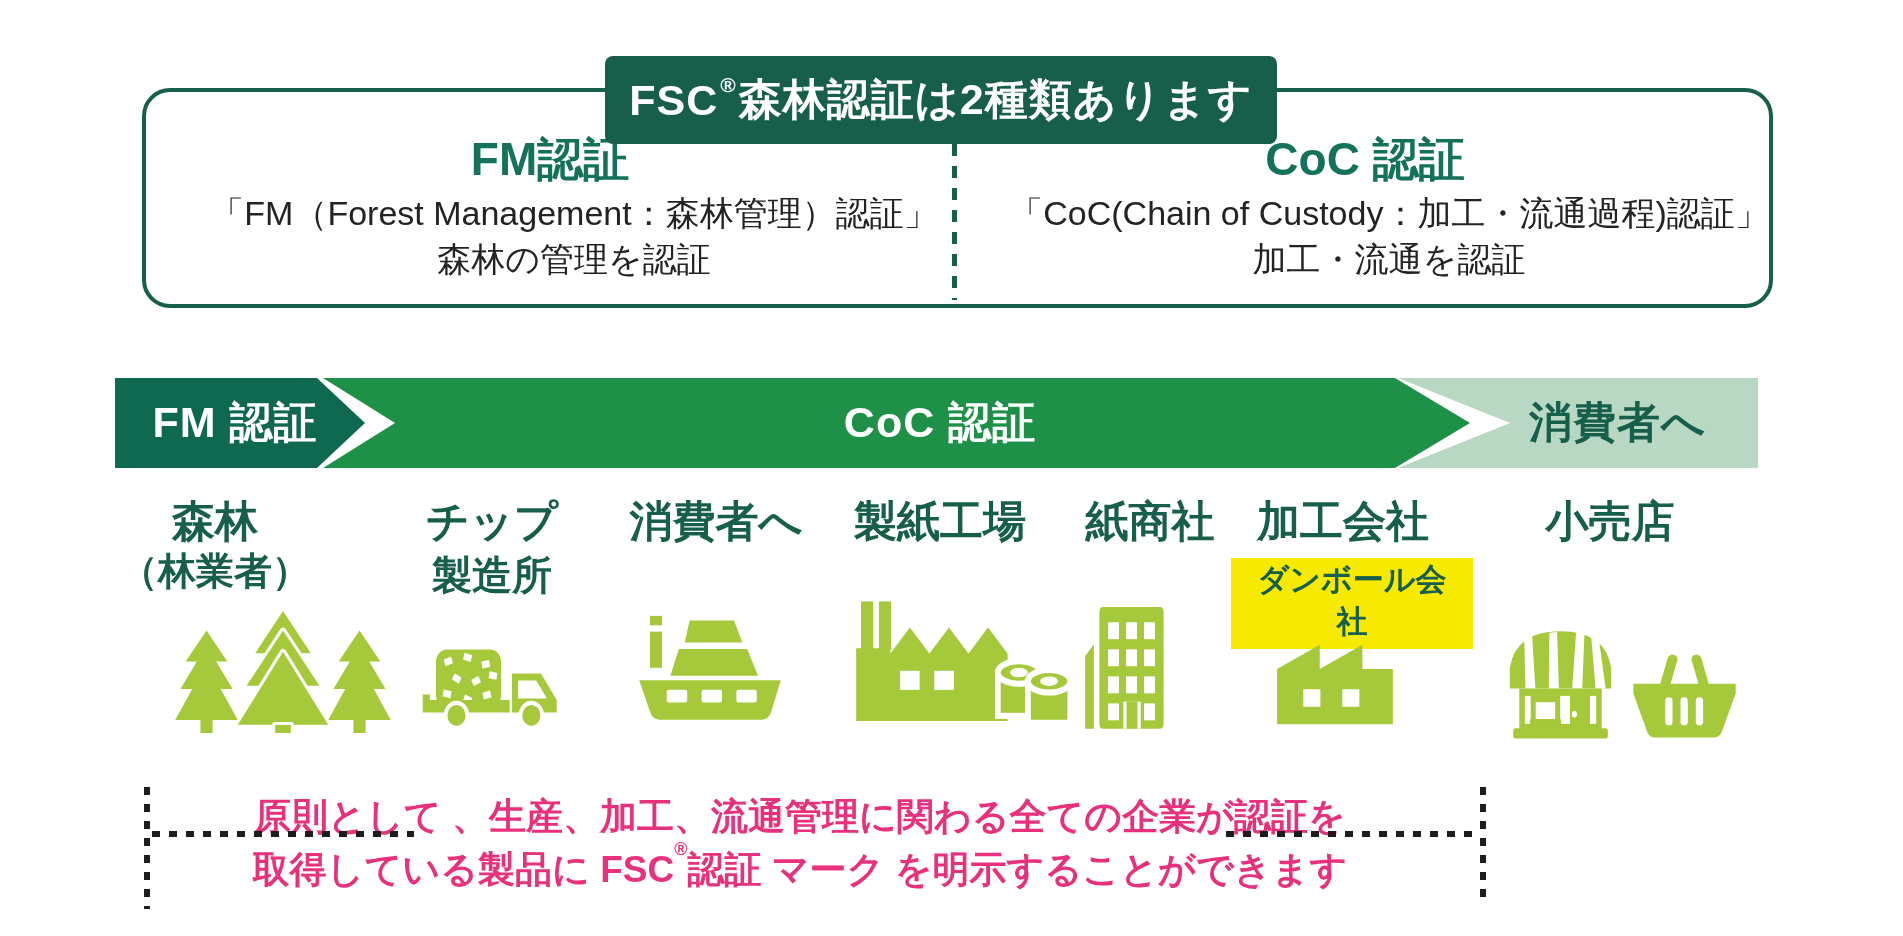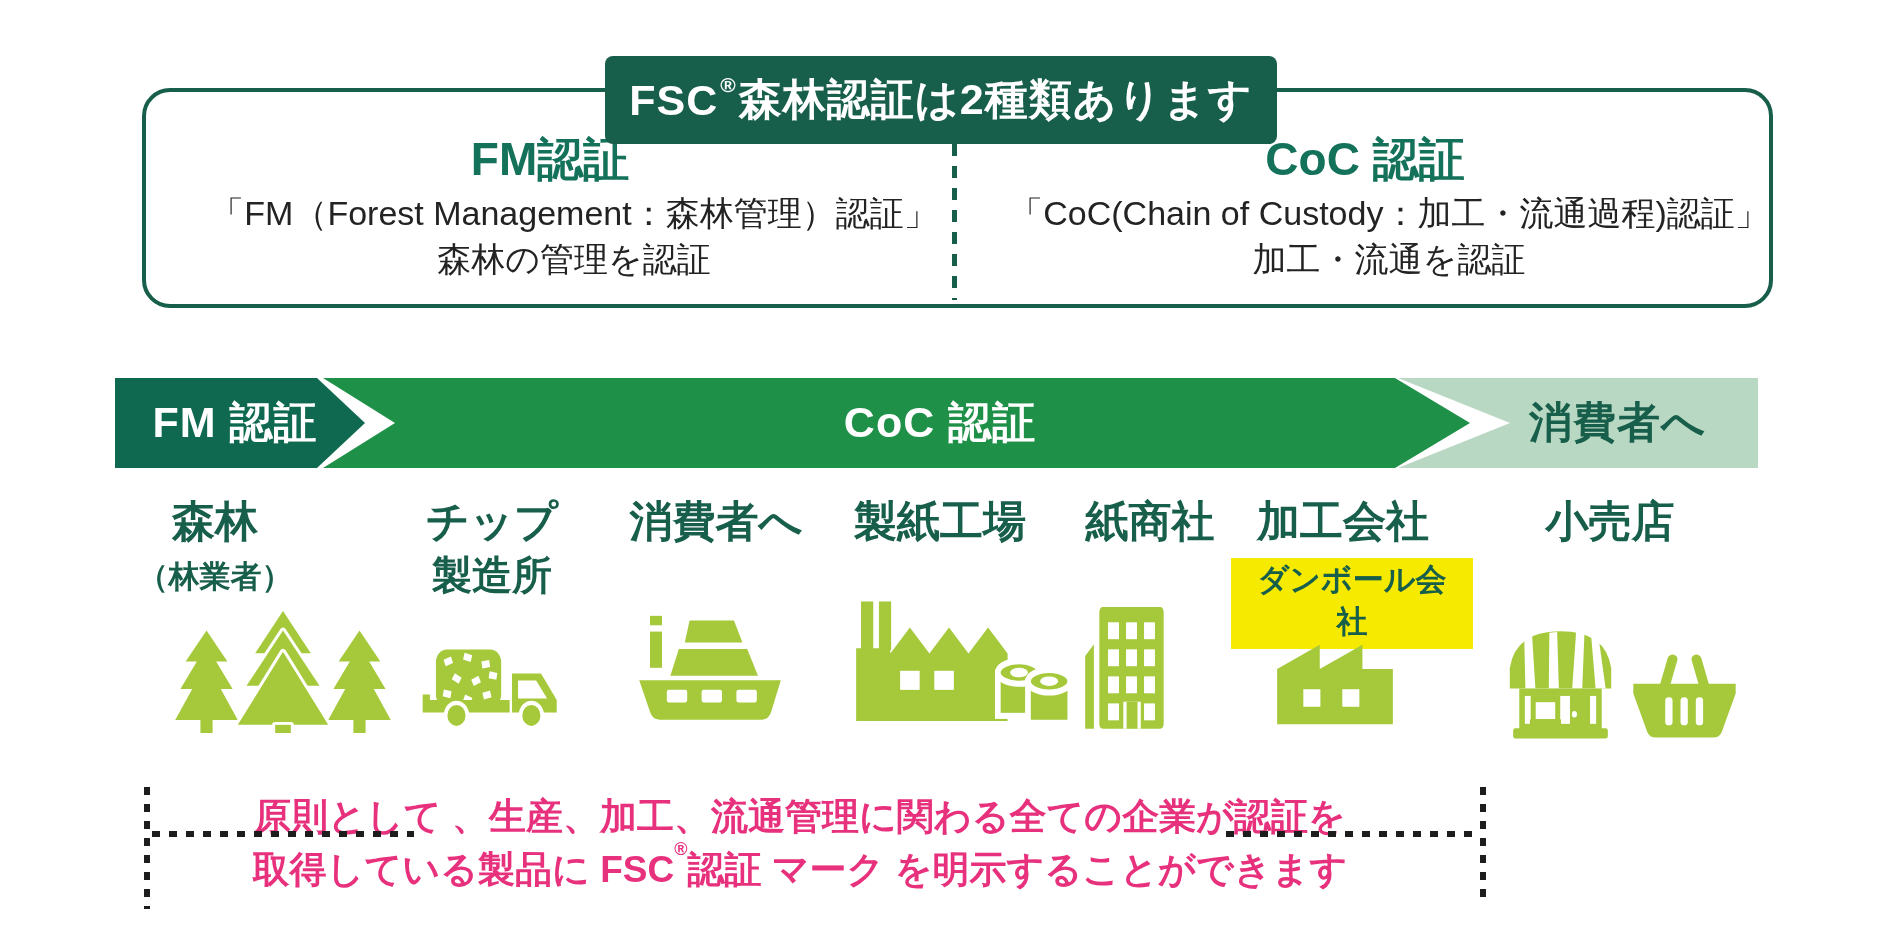--- a/index.html
+++ b/index.html
@@ -53,21 +53,21 @@
   }
   .band-label.fm{left:115px;width:240px;}
   .band-label.coc{left:420px;width:1040px;}
   .band-label.consumer{left:1505px;width:225px;color:var(--ink);}
   
   .stage{
     position:absolute;top:498px;width:320px;
     display:flex;flex-direction:column;align-items:center;text-align:center;
   }
   .stage-label{font-size:43px;font-weight:bold;color:var(--ink);line-height:1.1;}
-  .stage-sub{font-size:31px;font-weight:bold;color:var(--ink);line-height:1.2;margin-top:13px;}
+  .stage-sub{font-size:38px;font-weight:bold;color:var(--ink);line-height:1.2;margin-top:4px;}
   .stage-sub.big{font-size:40px;margin-top:6px;}
   .stage-highlight{
     position:absolute;left:1231px;top:558px;width:242px;box-sizing:border-box;
     background:var(--yellow);color:var(--ink);
     font-size:31px;font-weight:bold;text-align:center;padding:1px 18px 6px;
   }
   
   .icon{position:absolute;}
   .icon svg{display:block;width:100%;height:100%;}
   

